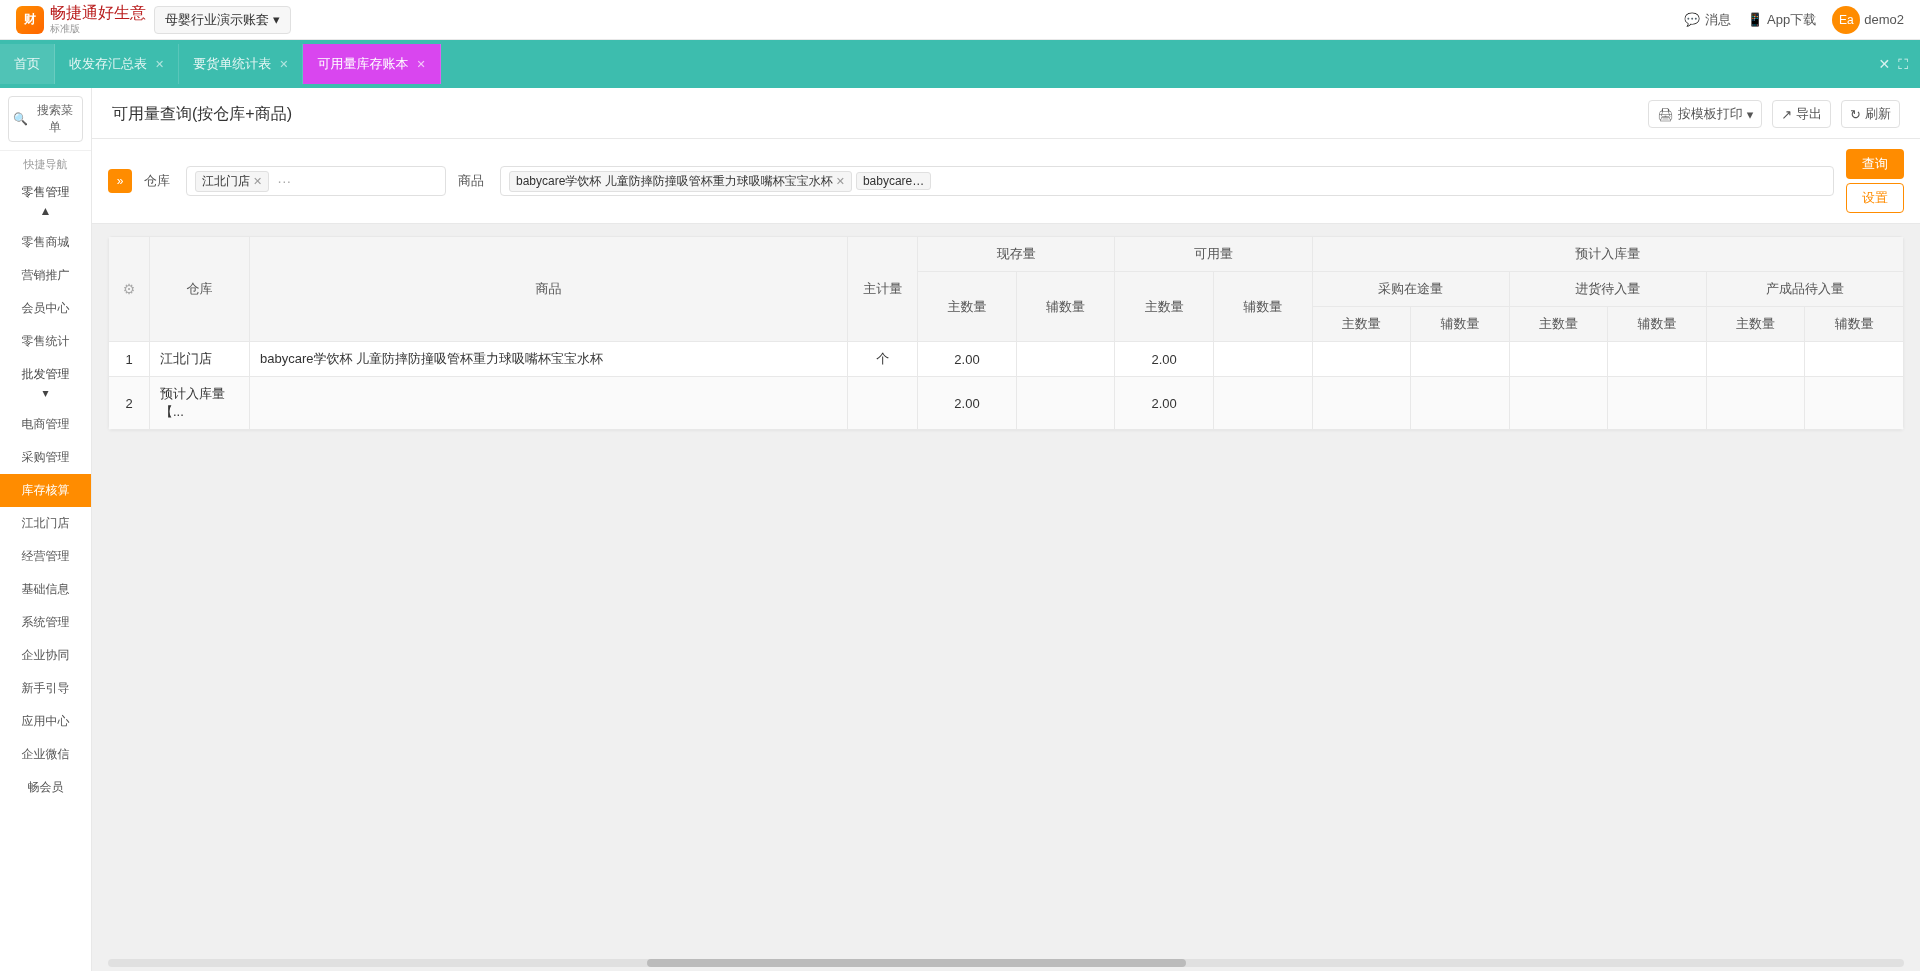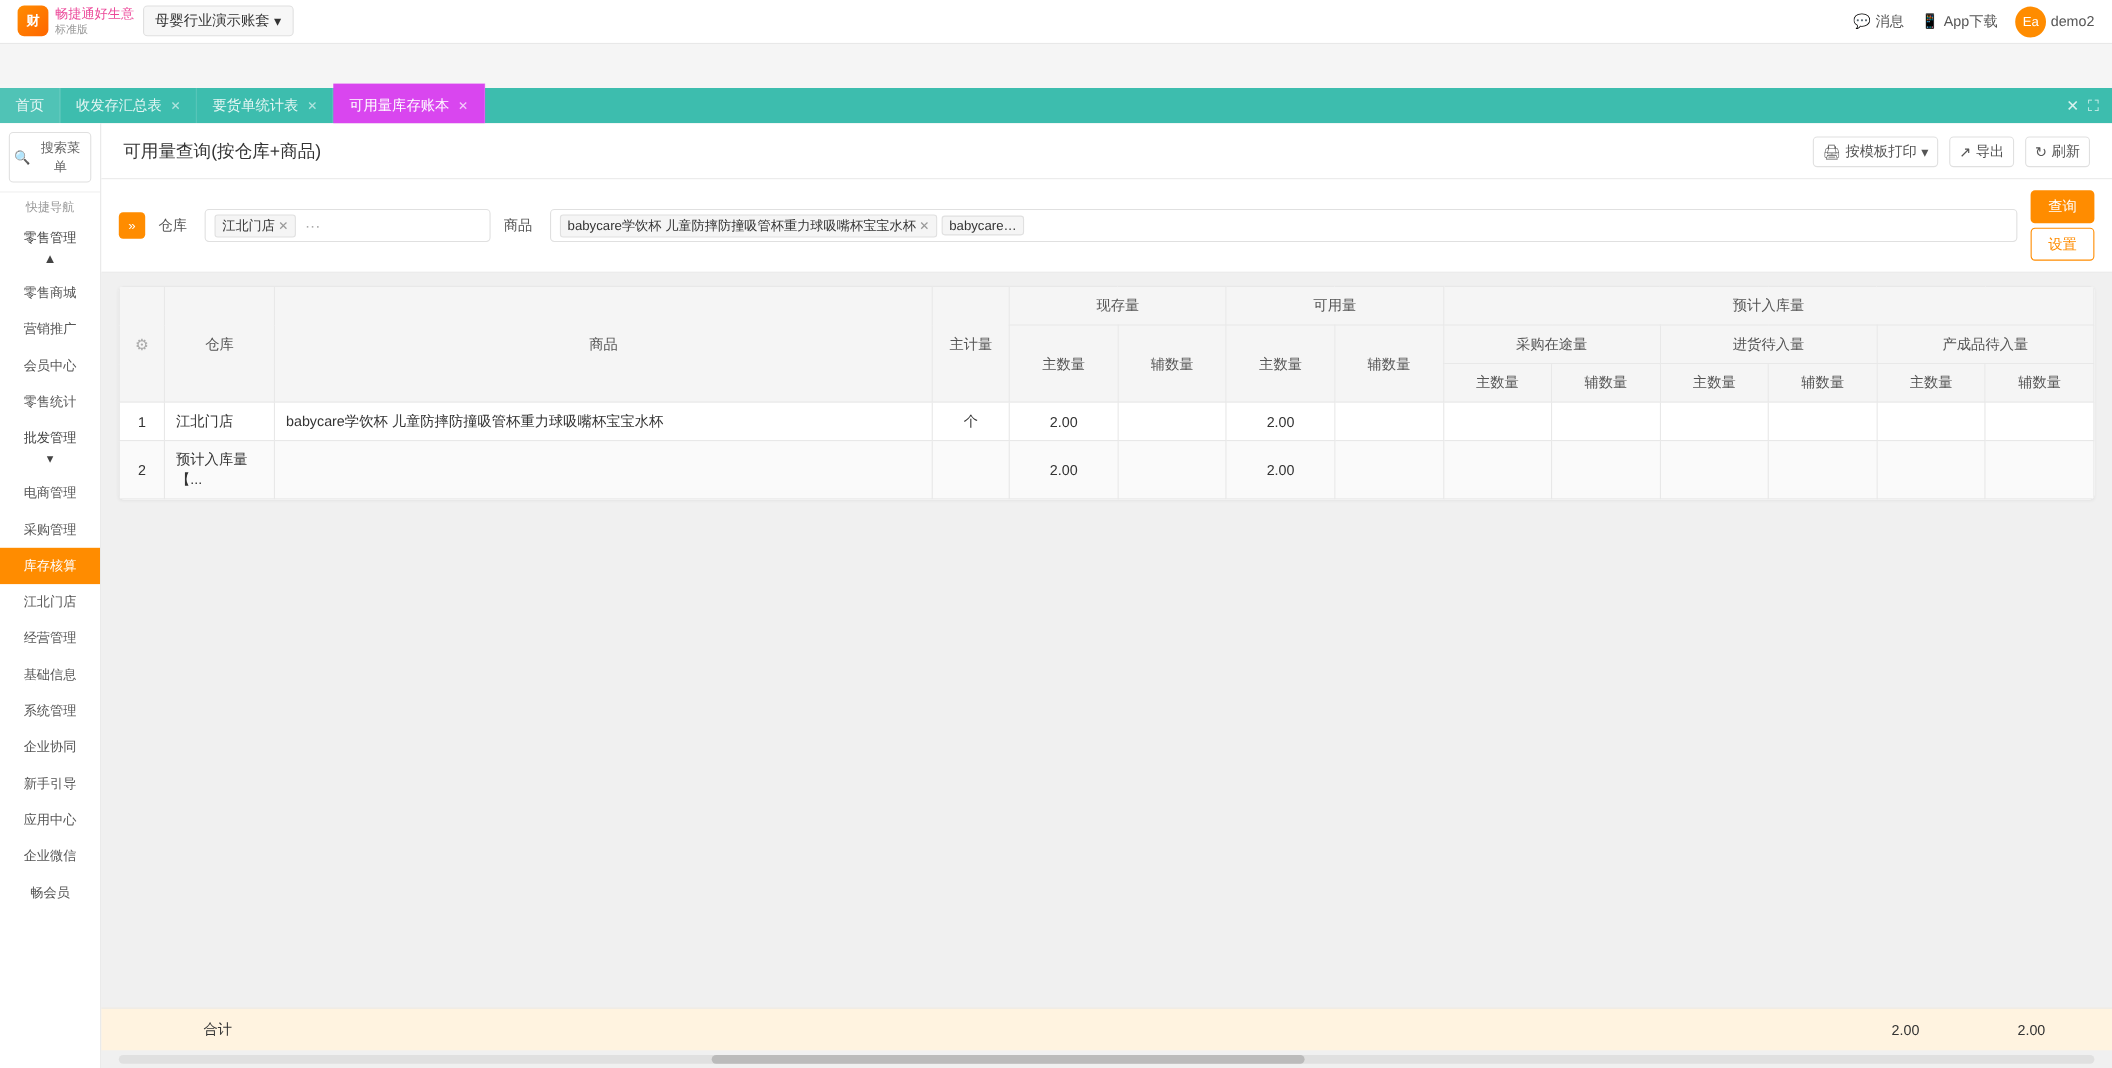--- a/index.html
+++ b/index.html
@@ -31,22 +31,22 @@
       background: linear-gradient(135deg, #ff8c00, #ff6600);
       border-radius: 6px;
       display: flex;
       align-items: center;
       justify-content: center;
       color: white;
       font-size: 12px;
       font-weight: bold;
     }
     .logo-text {
-      font-size: 12px;
-      color: #ec4899;
+      font-size: 16px;
+      color: #b91c1c;
       line-height: 1.2;
     }
     .logo-subtext {
       font-size: 10px;
       color: #999;
     }
     .top-bar-industry {
       display: flex;
       align-items: center;
       gap: 4px;
@@ -79,26 +79,25 @@
       background: #ff8c00;
       display: flex;
       align-items: center;
       justify-content: center;
       color: white;
       font-size: 12px;
     }
 
     
     .tab-bar {
-      height: 32px;
+      height: 48px;
       background: #3dbdae;
       display: flex;
       align-items: center;
       padding: 0 0 0 0;
-      margin-top: 40px;
     }
     .tab-item {
       height: 40px;
       display: flex;
       align-items: center;
       padding: 0 14px;
       font-size: 13px;
       color: rgba(255,255,255,0.85);
       cursor: pointer;
       gap: 6px;
@@ -629,42 +628,20 @@
             <td></td>
             <td></td>
             <td></td>
             <td></td>
             <td></td>
           </tr>
         </tbody>
       </table>
     </div>
 
-    <div class="table-footer">
-      <table style="width:100%; border-collapse:collapse;">
-        <tbody>
-            <tr>
-          <td style="width:40px; text-align:center; font-size:13px; color:#333;"></td>
-          <td style="width:100px; text-align:center; font-size:13px; font-weight:500; color:#333;">合计</td>
-          <td style="min-width:300px;"></td>
-          <td style="width:70px;"></td>
-          <td style="text-align:center; font-size:13px; font-weight:500; color:#333;">2.00</td>
-          <td></td>
-          <td style="text-align:center; font-size:13px; font-weight:500; color:#333;">2.00</td>
-          <td></td>
-          <td></td>
-          <td></td>
-          <td></td>
-          <td></td>
-          <td></td>
-          <td></td>
-        </tr>
-      </tbody>
-        </table>
-    </div>
 
     <div class="table-scroll-bar">
       <div class="scroll-track">
         <div class="scroll-thumb"></div>
       </div>
     </div>
 
   </div>
 </div>
 

